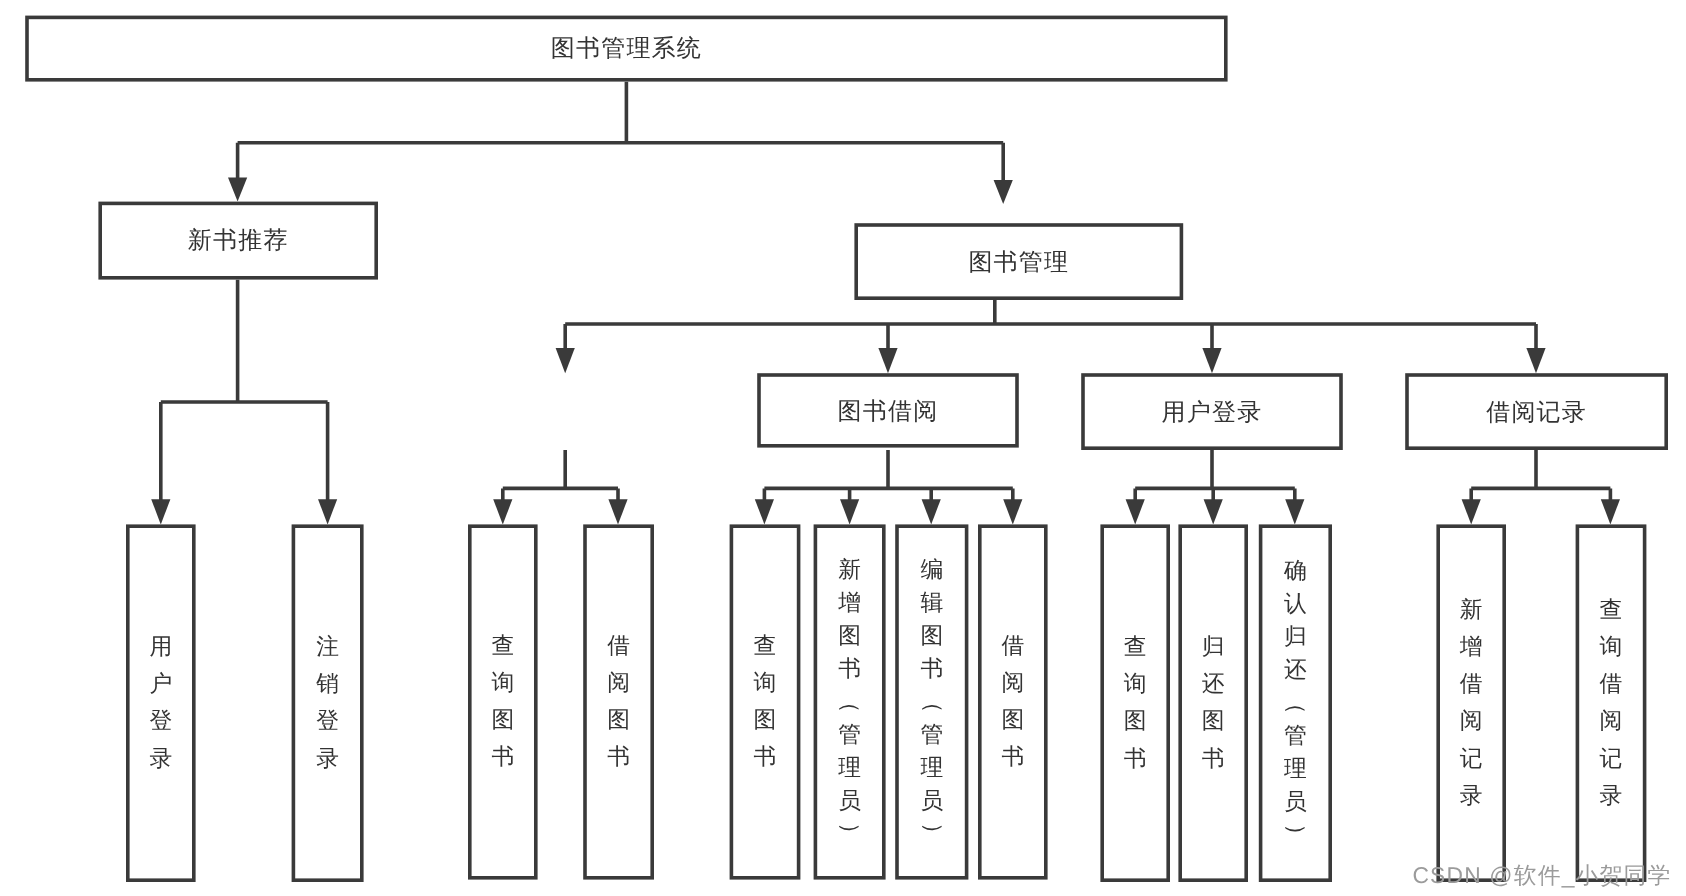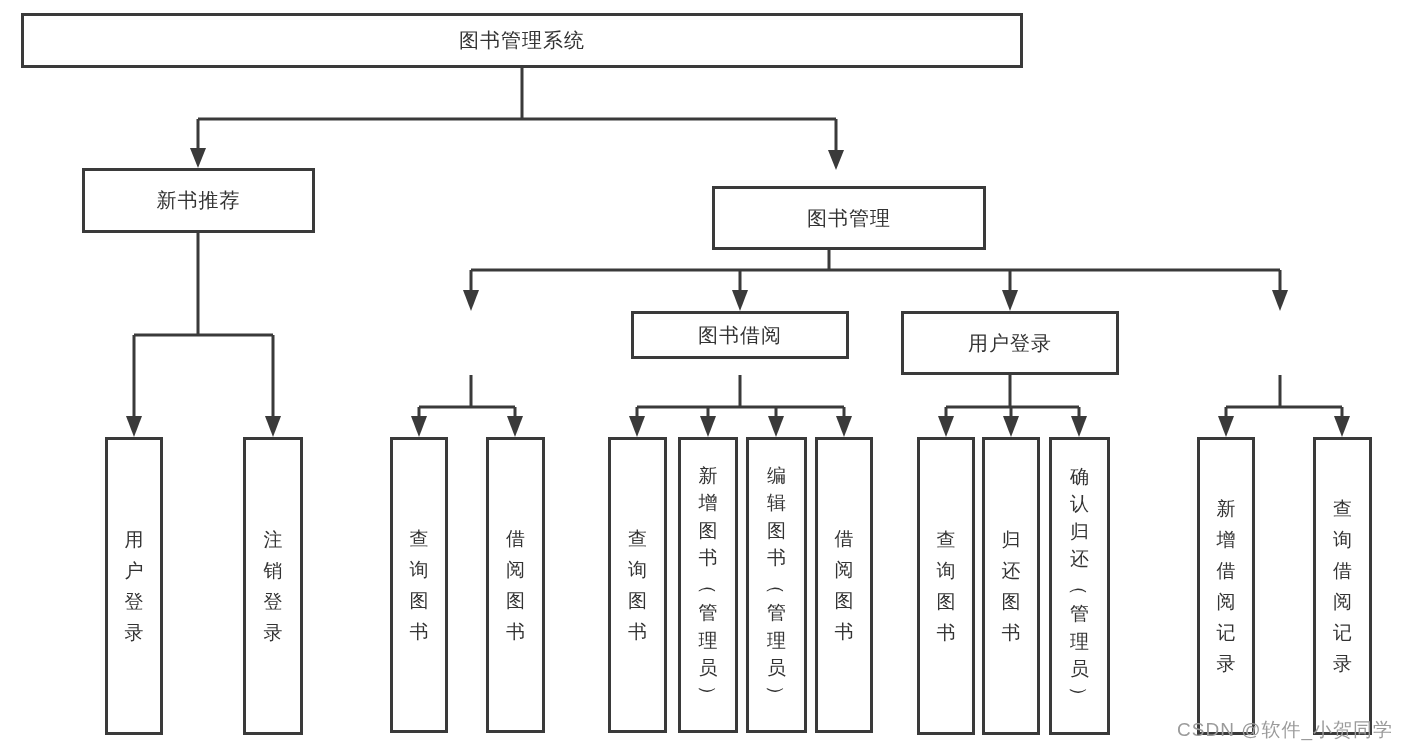--- a/index.html
+++ b/index.html
@@ -84,22 +84,23 @@
     <path d="M1280 375 V407 M1226 407 H1342 M1226 407 V419 M1342 407 V419"></path>
     <polygon points="1218,416 1234,416 1226,437"></polygon>
     <polygon points="1334,416 1350,416 1342,437"></polygon>
   </svg>
 
   <div class="node h" style="left:21px;top:13px;width:1002px;height:55px">图书管理系统</div>
 
   <div class="node h" style="left:82px;top:168px;width:233px;height:65px">新书推荐</div>
   <div class="node h" style="left:712px;top:186px;width:274px;height:64px">图书管理</div>
 
-  <div class="node h" style="left:631px;top:311px;width:218px;height:48px">图书借阅</div>
+  <div class="node h" style="left:631px;top:311px;width:218px;height:62px">图书借阅</div>
   <div class="node h" style="left:901px;top:311px;width:218px;height:64px">用户登录</div>
+  <div class="node h" style="left:1171px;top:311px;width:219px;height:64px">借阅记录</div>
 
   <div class="node v" style="left:105px;top:437px;width:58px;height:298px">
       <div class="vch" style="height: 31px;">用</div>
       <div class="vch" style="height: 31px;">户</div>
       <div class="vch" style="height: 31px;">登</div>
       <div class="vch" style="height: 31px;">录</div>
     </div>
   <div class="node v" style="left:243px;top:437px;width:60px;height:298px">
       <div class="vch" style="height: 31px;">注</div>
       <div class="vch" style="height: 31px;">销</div>

